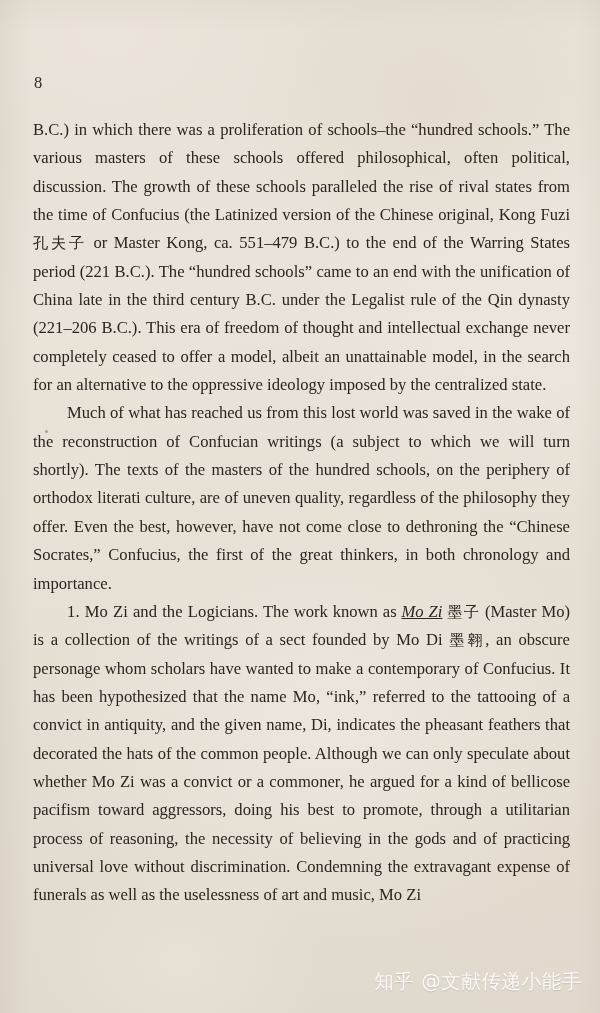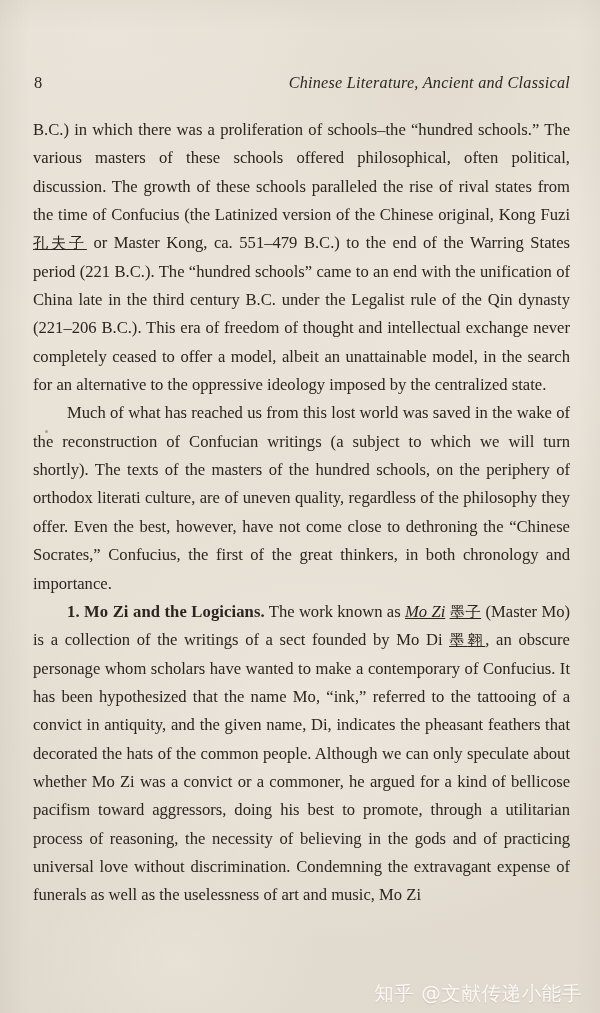--- a/index.html
+++ b/index.html
@@ -98,65 +98,63 @@
     margin-top: 28.3px;
   }
   .last-line-flush {
     text-align-last: left;
   }
   i, .ital {
     font-style: italic;
     text-decoration: underline;
   }
   b, .bold {
-    font-weight: bold;
+    font-weight: normal;
     letter-spacing: 0.1px;
   }
   .han {
     font-family: "DejaVu Sans", sans-serif;
     font-size: 15.2px;
     letter-spacing: 0.4px;
-    text-decoration: underline;
   }
 
   
   #margin-speck {
     position: absolute;
     left: 12px;
     top: 430px;
     width: 3px;
     height: 3px;
     border-radius: 50%;
     background: rgba(90, 78, 66, 0.45);
   }
 
   
   #watermark {
     position: absolute;
     right: 18px;
-    bottom: 6px;
+    bottom: 18px;
     font-family: "DejaVu Sans", sans-serif;
     font-size: 19.5px;
     color: rgba(255, 255, 255, 0.88);
     text-shadow: 0 1px 1px rgba(120,110,96,0.22);
     letter-spacing: 0.6px;
     white-space: nowrap;
   }
 </style>
 </head>
 <body>
 
 <div id="page">
   <div id="vignette"></div>
 
   <div id="content">
 
     <div class="runhead">
       <span class="folio">8</span>
-      <span class="title">Chinese Literature, Ancient and Classical</span>
     </div>
 
     <div id="body-text">
       <p class="para">B.C.) in which there was a proliferation of schools–the “hundred schools.” The various masters of these schools offered philosophical, often political, discussion. The growth of these schools paralleled the rise of rival states from the time of Confucius (the Latinized version of the Chinese original, Kong Fuzi <span class="han">孔夫子</span> or Master Kong, ca. 551–479 B.C.) to the end of the Warring States period (221 B.C.). The “hundred schools” came to an end with the unification of China late in the third century B.C. under the Legalist rule of the Qin dynasty (221–206 B.C.). This era of freedom of thought and intellectual exchange never completely ceased to offer a model, albeit an unattainable model, in the search for an alternative to the oppressive ideology imposed by the centralized state.</p>
       <p class="para indent">Much of what has reached us from this lost world was saved in the wake of the reconstruction of Confucian writings (a subject to which we will turn shortly). The texts of the masters of the hundred schools, on the periphery of orthodox literati culture, are of uneven quality, regardless of the philosophy they offer. Even the best, however, have not come close to dethroning the “Chinese Socrates,” Confucius, the first of the great thinkers, in both chronology and importance.</p>
       <p class="para indent gap-before last-line-flush"><b>1. Mo Zi and the Logicians.</b> The work known as <i>Mo Zi</i> <span class="han">墨子</span> (Master Mo) is a collection of the writings of a sect founded by Mo Di <span class="han">墨</span><span class="han">翱</span>, an obscure personage whom scholars have wanted to make a contemporary of Confucius. It has been hypothesized that the name Mo, “ink,” referred to the tattooing of a convict in antiquity, and the given name, Di, indicates the pheasant feathers that decorated the hats of the common people. Although we can only speculate about whether Mo Zi was a convict or a commoner, he argued for a kind of bellicose pacifism toward aggressors, doing his best to promote, through a utilitarian process of reasoning, the necessity of believing in the gods and of practicing universal love without discrimination. Condemning the extravagant expense of funerals as well as the uselessness of art and music, Mo Zi</p>
     </div>
 
     <div id="margin-speck"></div>
   </div>

